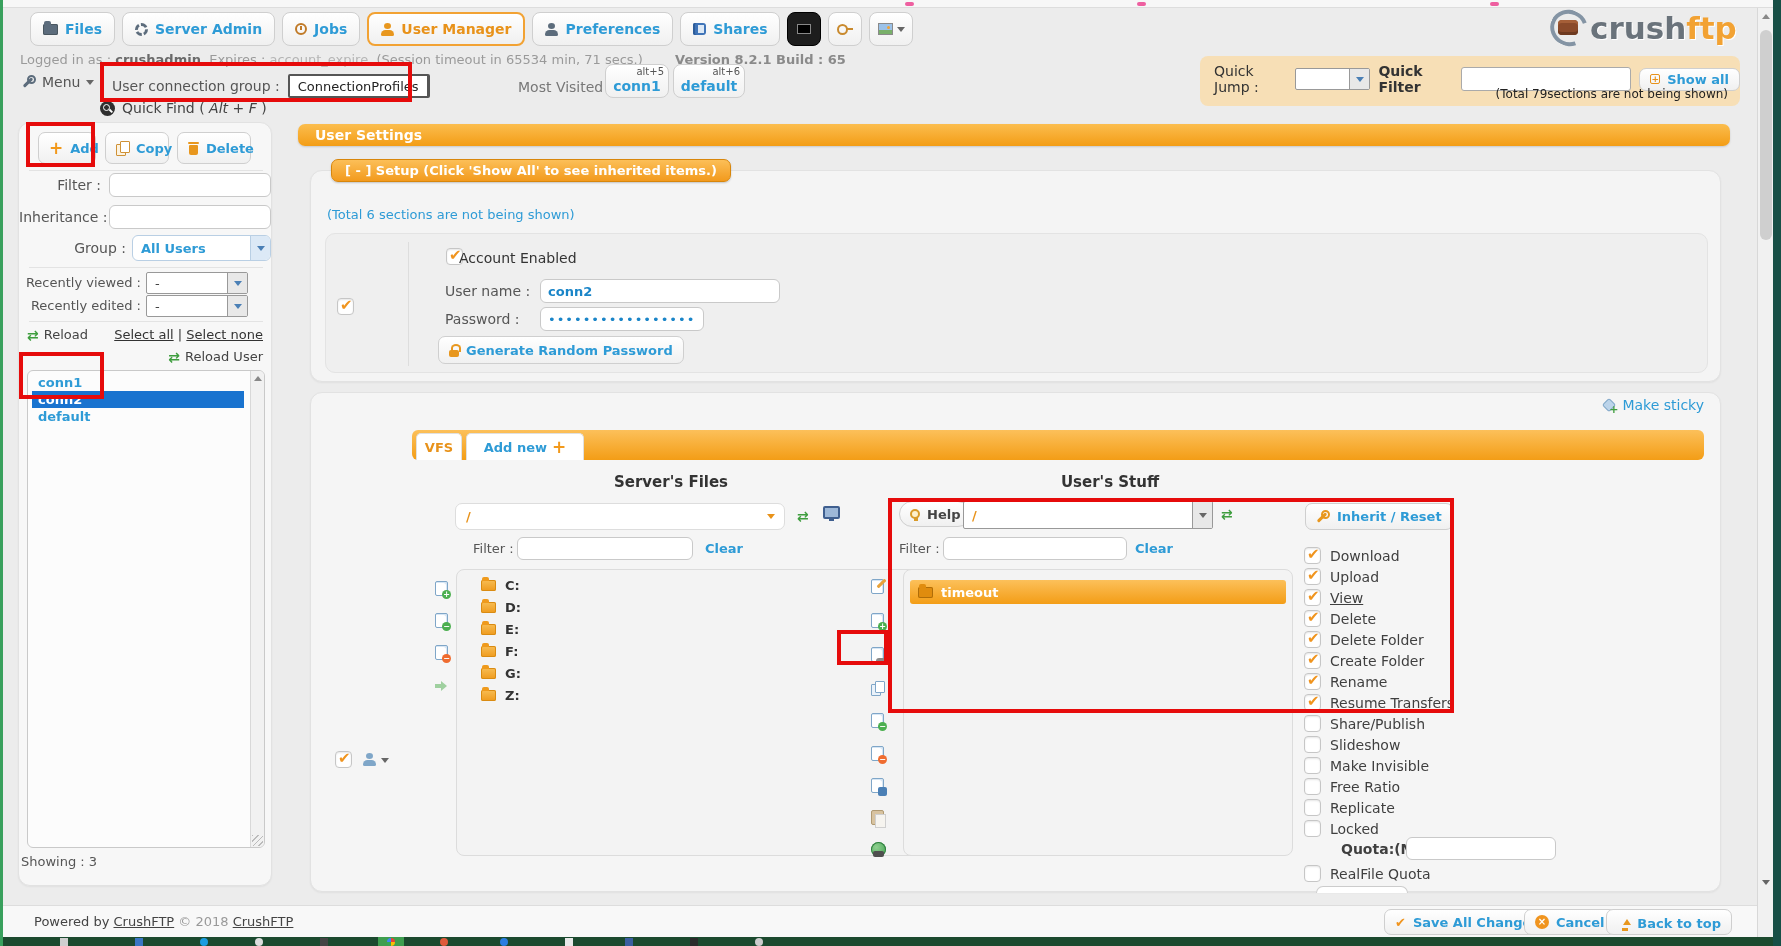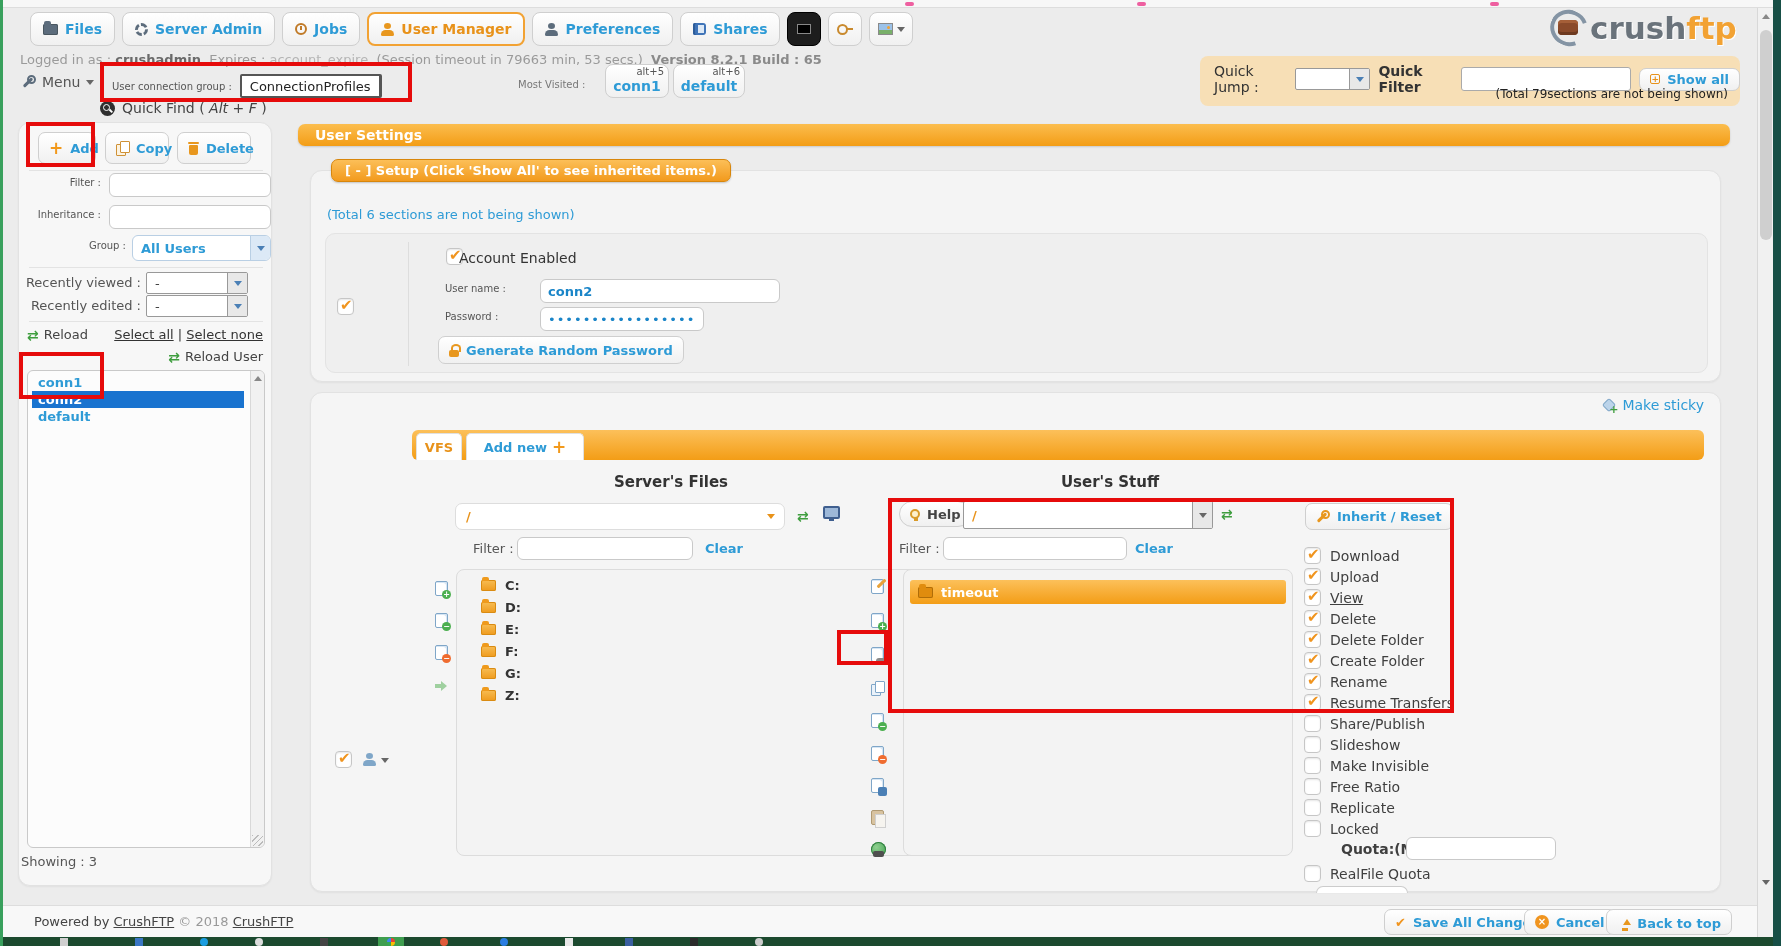--- a/index.html
+++ b/index.html
@@ -116,21 +116,21 @@
 
   
   .session-line{font-size:13px;color:#9a9a9a;white-space:nowrap;}
   .session-line b{color:#6a6a6a;}
   .header-bar{background:linear-gradient(#fbbd4e,#f39d16);border-radius:7px;color:#fff;font-weight:bold;
               font-size:14px;line-height:22px;padding-left:17px;box-shadow:0 1px 2px rgba(0,0,0,.15);}
   .panel{background:#f4f4f4;border:1px solid #e2e2e2;border-radius:12px;box-shadow:0 1px 2px rgba(0,0,0,.05);}
   .badge-pill{background:linear-gradient(#fcbf58,#f29a1d);border:1px solid #d8860b;border-radius:7px;
               color:#fff;font-weight:bold;font-size:13px;padding:3px 13px;white-space:nowrap;box-shadow:0 1px 2px rgba(0,0,0,.2);}
   .note-blue{color:#2e9bd6;font-size:13px;}
-  .label{font-size:10px;color:#555;white-space:nowrap;}
+  .label{font-size:14px;color:#555;white-space:nowrap;}
   .listbox{background:#f3f3f3;border:1px solid #dcdcdc;border-radius:8px;}
   .drive-row{display:flex;align-items:center;gap:9px;font-size:13px;font-weight:bold;color:#333;}
   .tabbar{border-radius:6px;}
   .tab{position:absolute;top:3px;height:27px;background:#fff;border:1px solid #e0e0e0;border-bottom:none;
        border-radius:5px 5px 0 0;display:flex;align-items:center;justify-content:center;gap:5px;
        font-size:13px;font-weight:bold;cursor:pointer;}
   .user-row{font-size:13px;font-weight:bold;color:#2e9bd6;padding:1px 6px;cursor:pointer;}
   .user-row.on{background:#1973cf;color:#fff;}
   .perm-row{position:absolute;display:flex;align-items:center;gap:9px;font-size:14px;color:#3f3f3f;}
   .scroll-track{background:#f1f1f1;border-left:1px solid #d8d8d8;}
@@ -179,21 +179,21 @@
     <div class="btn navbtn iconbtn">
         <span class="ic key"></span>
       </div>
     <div class="btn navbtn iconbtn" style="width:44px;gap:4px;">
         <span class="ic pic"></span>
         <span class="tri-d gray"></span>
       </div>
   </div>
 
   <div class="abs session-line" style="left:20px;top:52px;">
-    <span>Logged in as : </span><b>crushadmin</b><span>, Expires : </span><span style="color:#b5b5b5;">account_expire</span>&nbsp;&nbsp;<span>(Session timeout in 79663 min, 53 secs.)</span>&nbsp;&nbsp;<b style="color:#8a8a8a;">Version 8.2.1 Build : 65</b>
+    <span>Logged in as : </span><b>crushadmin</b><span>, Expires : </span><span style="color:#b5b5b5;">account_expire</span>&nbsp;&nbsp;<span>(Session timeout in 65534 min, 71 secs.)</span>&nbsp;&nbsp;<b style="color:#8a8a8a;margin-left:24px;">Version 8.2.1 Build : 65</b>
   </div>
 
   <div class="abs" style="left:22px;top:74px;display:flex;align-items:center;gap:6px;font-size:14px;color:#555;">
     <span class="ic wrench"></span>
       <span>Menu</span>
       <span class="tri-d gray"></span>
   </div>
   <div class="abs" style="left:112px;top:74px;display:flex;align-items:center;gap:8px;">
     <span class="label">User connection group :</span>
     <div class="sel win" style="width:142px;height:24px;border-color:#555;border-width:2px;">

